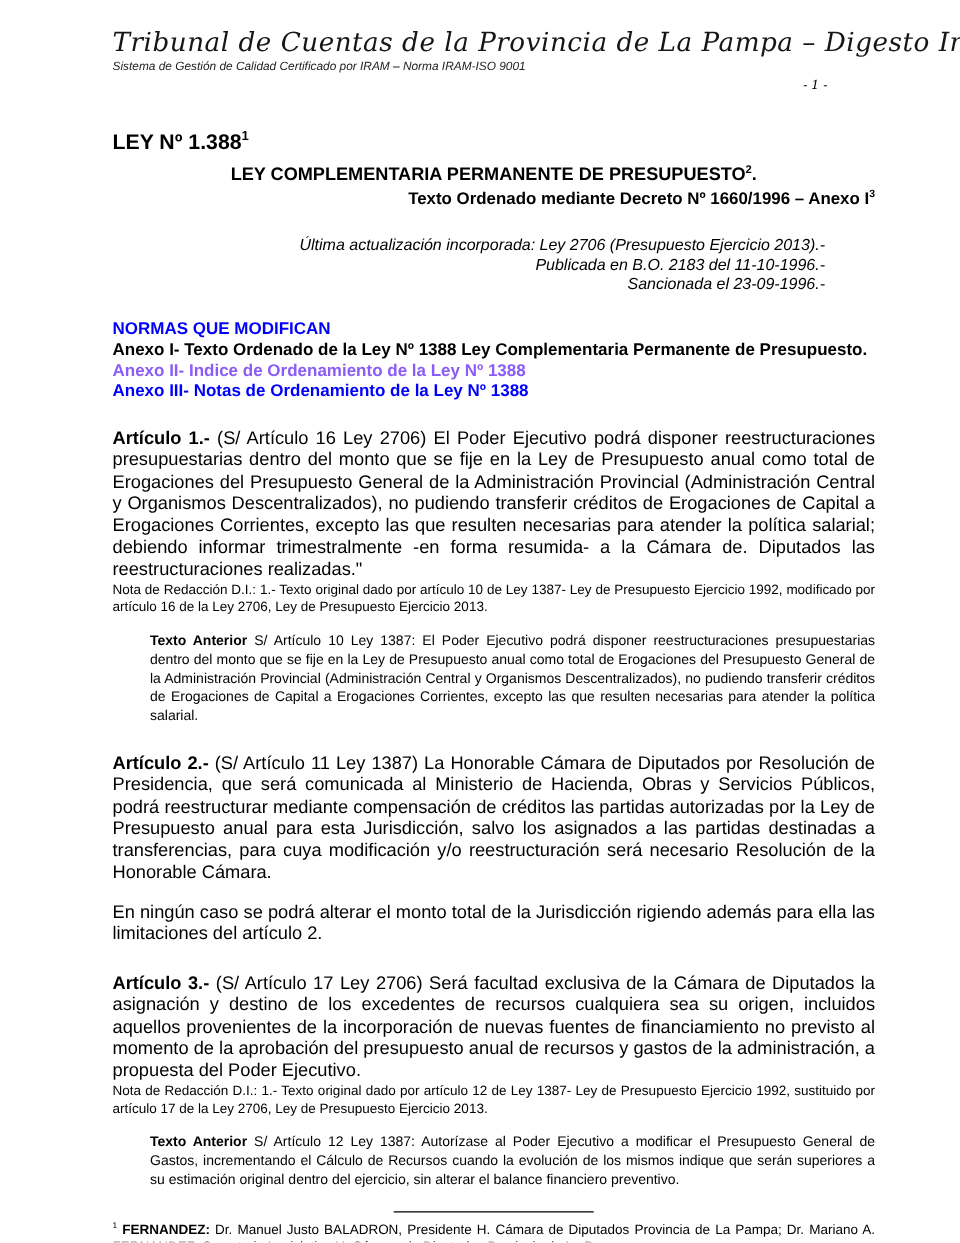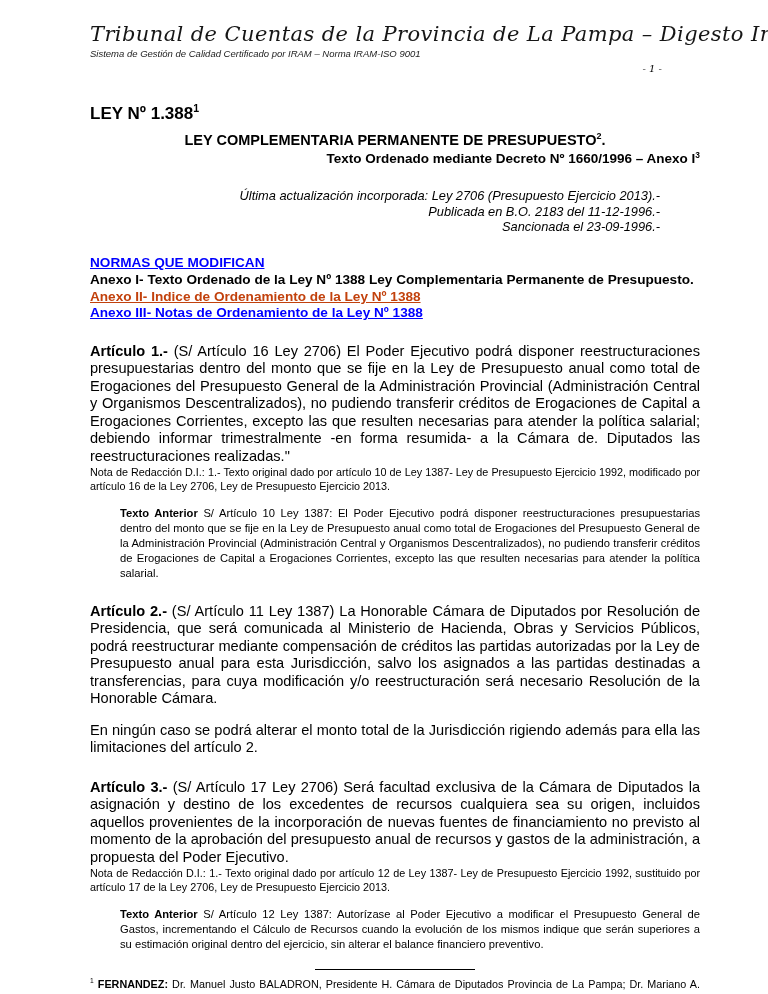--- a/index.html
+++ b/index.html
@@ -62,21 +62,20 @@
     text-align: right;
     padding-right: 40px;
     font-style: italic;
     font-size: 12.8px;
     line-height: 1.22;
   }
   
   .normas { margin-top: 20px; font-size: 13.6px; line-height: 1.18; }
   .doc-link {
     font-weight: bold;
-    text-decoration: underline;
     cursor: pointer;
     display: inline-block;
   }
   .normas .anexo1 {
     font-weight: bold;
     text-align: justify;
     margin: 1px 0;
   }
   .normas .link-row { display: block; }
   
@@ -133,28 +132,28 @@
   </div>
 
   <div>
     <div class="law-title"><span>LEY  Nº 1.388</span><sup>1</sup></div>
     <div class="law-subtitle-1"><span>LEY COMPLEMENTARIA PERMANENTE DE PRESUPUESTO</span><sup>2</sup><span>.</span></div>
     <div class="law-subtitle-2"><span>Texto Ordenado mediante Decreto Nº 1660/1996 – Anexo I</span><sup>3</sup></div>
   </div>
 
   <div class="updates">
     <div>Última actualización incorporada: Ley 2706 (Presupuesto Ejercicio 2013).-</div>
-    <div>Publicada en B.O. 2183 del 11-12-1996.-</div>
+    <div>Publicada en B.O. 2183 del 11-10-1996.-</div>
     <div>Sancionada el 23-09-1996.-</div>
   </div>
 
   <div class="normas">
     <a class="doc-link" style="color:#0000FF">NORMAS QUE MODIFICAN</a>
     <div class="anexo1">Anexo I- Texto Ordenado de la Ley Nº 1388 Ley Complementaria Permanente de Presupuesto.</div>
-    <span class="link-row"><a class="doc-link" style="color:#c2410c">Anexo II- Indice de Ordenamiento de la Ley Nº 1388</a></span>
+    <span class="link-row"><a class="doc-link" style="color:#8b5cf6">Anexo II- Indice de Ordenamiento de la Ley Nº 1388</a></span>
     <span class="link-row"><a class="doc-link" style="color:#0000FF">Anexo III- Notas de Ordenamiento de la Ley Nº 1388</a></span>
   </div>
 
   <div>
     <p class="article-para"><b>Artículo 1.-</b> <span>(S/ Artículo 16 Ley 2706) El Poder Ejecutivo podrá disponer reestructuraciones presupuestarias dentro del monto que se fije en la Ley de Presupuesto anual como total de Erogaciones del Presupuesto General de la Administración Provincial (Administración Central y Organismos Descentralizados), no pudiendo transferir créditos de Erogaciones de Capital a Erogaciones Corrientes, excepto las que resulten necesarias para atender la política salarial; debiendo informar trimestralmente -en forma resumida- a la Cámara de. Diputados las reestructuraciones realizadas."</span></p>
     <p class="nota">Nota de Redacción D.I.: 1.- Texto original dado por artículo 10 de Ley 1387- Ley de Presupuesto Ejercicio 1992,  modificado por artículo 16 de la Ley 2706, Ley de Presupuesto Ejercicio 2013.</p>
     <p class="texto-anterior"><b>Texto Anterior</b> <span>S/ Artículo 10 Ley 1387: El Poder Ejecutivo podrá disponer reestructuraciones presupuestarias dentro del monto que se fije en la Ley de Presupuesto anual como total de Erogaciones del Presupuesto General de la Administración Provincial (Administración Central y Organismos Descentralizados), no pudiendo transferir créditos de Erogaciones de Capital a Erogaciones Corrientes, excepto las que resulten necesarias para atender la política salarial.</span></p>
   </div>
 
   <div>

